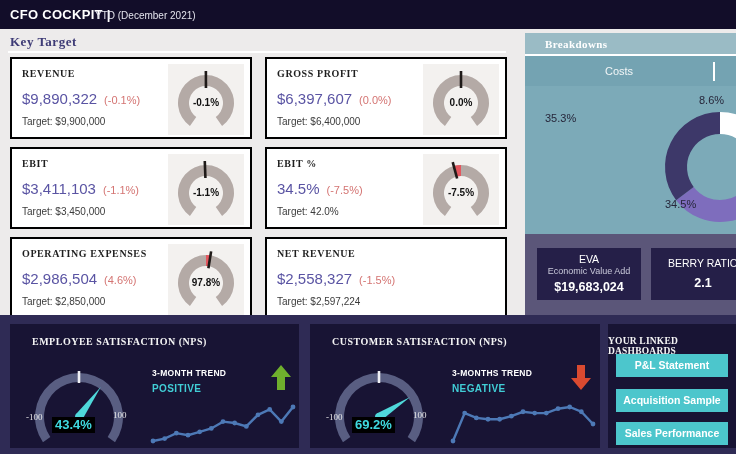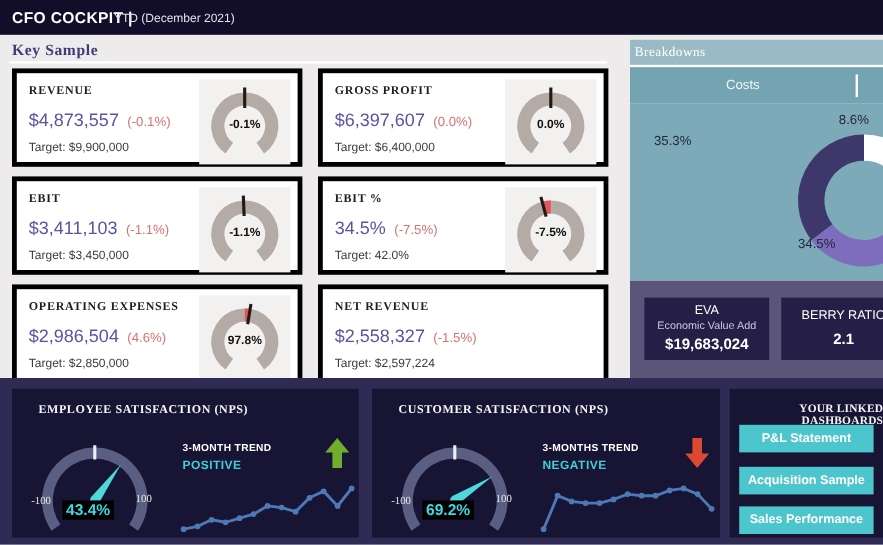--- a/index.html
+++ b/index.html
@@ -8,33 +8,33 @@
 
   
   .topbar { position:absolute; left:0; top:0; width:736px; height:29px; background:#120d29; color:#fff; }
   .topbar .t1 { position:absolute; left:10px; top:7px; font-size:13px; font-weight:bold; letter-spacing:.3px; }
   .topbar .t2 { position:absolute; left:95px; top:10px; font-size:10px; color:#e3e3ec; }
 
   
   .km-heading { position:absolute; left:10px; top:34px; font-family:"Liberation Serif", serif; font-weight:bold; font-size:13px; color:#3e3b76; letter-spacing:.5px; }
   .km-rule { position:absolute; left:8px; top:51px; width:498px; height:2px; background:#ffffff; }
   .cards { position:absolute; left:10px; top:57px; width:497px; display:grid; grid-template-columns:242px 242px; grid-auto-rows:82px; column-gap:13px; row-gap:8px; }
-  .card { position:relative; background:#ffffff; border:4px solid #000000; }
+  .card { position:relative; background:#ffffff; border:2px solid #000000; }
   .m-title { position:absolute; left:10px; top:9px; font-family:"Liberation Serif", serif; font-weight:bold; font-size:10px; color:#1f1f1f; letter-spacing:.6px; }
   .m-valrow { position:absolute; left:10px; top:31px; white-space:nowrap; }
   .m-value { font-size:15px; color:#5a54a3; }
   .m-delta { font-size:11px; color:#d47472; margin-left:7px; }
   .m-target { position:absolute; left:10px; top:57px; font-size:10px; color:#3b3b3b; }
   .m-gauge { position:absolute; right:6px; top:5px; width:76px; height:71px; background:#f3f1ef; }
   .m-gauge svg { position:absolute; left:0; top:0; }
   .g-label { position:absolute; left:0; top:33px; width:100%; text-align:center; font-size:10px; font-weight:bold; color:#111; }
 
   
   .bd { position:absolute; left:525px; top:33px; width:211px; height:282px; overflow:hidden; }
-  .bd-header { height:23px; background:#9abbc5; border-bottom:2px solid #ffffff; color:#fff; font-family:"Liberation Serif", serif; font-weight:normal; font-size:11px; line-height:22px; padding-left:4px; letter-spacing:.4px; }
+  .bd-header { height:23px; background:#9abbc5; border-bottom:2px solid #ffffff; color:#fff; font-family:"Liberation Serif", serif; font-weight:bold; font-size:11px; line-height:22px; padding-left:20px; letter-spacing:.4px; }
   .bd-tabs { position:relative; height:30px; background:#74a3b2; }
   .bd-tab { position:absolute; left:0; top:0; width:188px; height:30px; line-height:30px; text-align:center; color:#f2f6f7; font-size:11px; }
   .bd-tab-divider { position:absolute; left:188px; top:6px; width:2px; height:19px; background:#fff; }
   .bd-chart { position:relative; height:148px; background:#7caab8; }
   .bd-chart svg { position:absolute; left:130px; top:16px; }
   .donut-lbl { position:absolute; font-size:11px; color:#26263a; }
   .lbl-a { left:20px; top:26px; width:40px; }
   .lbl-b { left:174px; top:8px; }
   .lbl-c { left:140px; top:112px; }
   .bd-strip { position:relative; height:81px; background:#5b5679; }
@@ -57,41 +57,41 @@
   .g-min, .g-max { position:absolute; font-family:"Liberation Serif", serif; font-size:9px; color:#e8e8e8; }
   .g-min { left:16px; top:88px; }
   .g-max { left:103px; top:86px; }
   .g-chip { position:absolute; left:42px; top:93px; background:#000; color:#3fd9e0; font-size:13px; font-weight:bold; padding:0 3px; line-height:16px; }
   .trend-label { position:absolute; left:142px; top:44px; font-size:8.5px; font-weight:bold; color:#fff; letter-spacing:.3px; }
   .trend-value { position:absolute; left:142px; top:59px; font-size:10px; font-weight:bold; color:#41ced6; letter-spacing:.4px; }
   .trend-arrow { position:absolute; left:260px; top:40px; width:22px; height:27px; }
   .spark { position:absolute; left:138px; top:78px; }
 
   .dash-card { position:absolute; left:608px; top:9px; width:128px; height:124px; background:#181434; }
-  .dash-title { position:absolute; left:0; top:12px; width:100%; text-align:right; font-family:"Liberation Serif", serif; font-weight:bold; font-size:9.5px; color:#f5f5f5; letter-spacing:.2px; }
+  .dash-title { position:absolute; left:0; top:12px; width:100%; text-align:left; font-family:"Liberation Serif", serif; font-weight:bold; font-size:9.5px; color:#f5f5f5; letter-spacing:.2px; }
   .dash-btn { position:absolute; left:8px; width:112px; height:23px; background:#4cc6cc; color:#fff; font-size:10.5px; font-weight:bold; text-align:center; line-height:23px; cursor:pointer; }
   .btn-1 { top:30px; } .btn-2 { top:65px; } .btn-3 { top:98px; }
 </style>
 </head>
 <body>
 
 <div class="stage">
 
   <div class="topbar">
     <span class="t1">CFO COCKPIT |</span>
     <span class="t2">YTD (December 2021)</span>
   </div>
 
-  <div class="km-heading">Key Sample</div>
+  <div class="km-heading">Key Target</div>
   <div class="km-rule"></div>
 
   <div class="cards">
     <div class="card">
       <div class="m-title">REVENUE</div>
-      <div class="m-valrow"><span class="m-value">$4,873,557</span><span class="m-delta">(-0.1%)</span></div>
+      <div class="m-valrow"><span class="m-value">$9,890,322</span><span class="m-delta">(-0.1%)</span></div>
       <div class="m-target">Target: $9,900,000</div>
       <div class="m-gauge">
           <svg class="mg" width="76" height="71" viewBox="0 0 76 71">
             <path d="M21.9398597821707 61.93625724009176A28 28 0 1 1 54.0601402178293 61.93625724009176L47.75079941796779 52.925584752912854A17 17 0 1 0 28.24920058203221 52.925584752912854Z" fill="#b4aaa6"></path>
             <line x1="37.94764022877165" y1="24.000091385133146" x2="37.88829915471284" y2="7.000194954950707" stroke="#1f1a18" stroke-width="2.6"></line>
           </svg>
           <div class="g-label">-0.1%</div>
         </div>
     </div>
     <div class="card">

